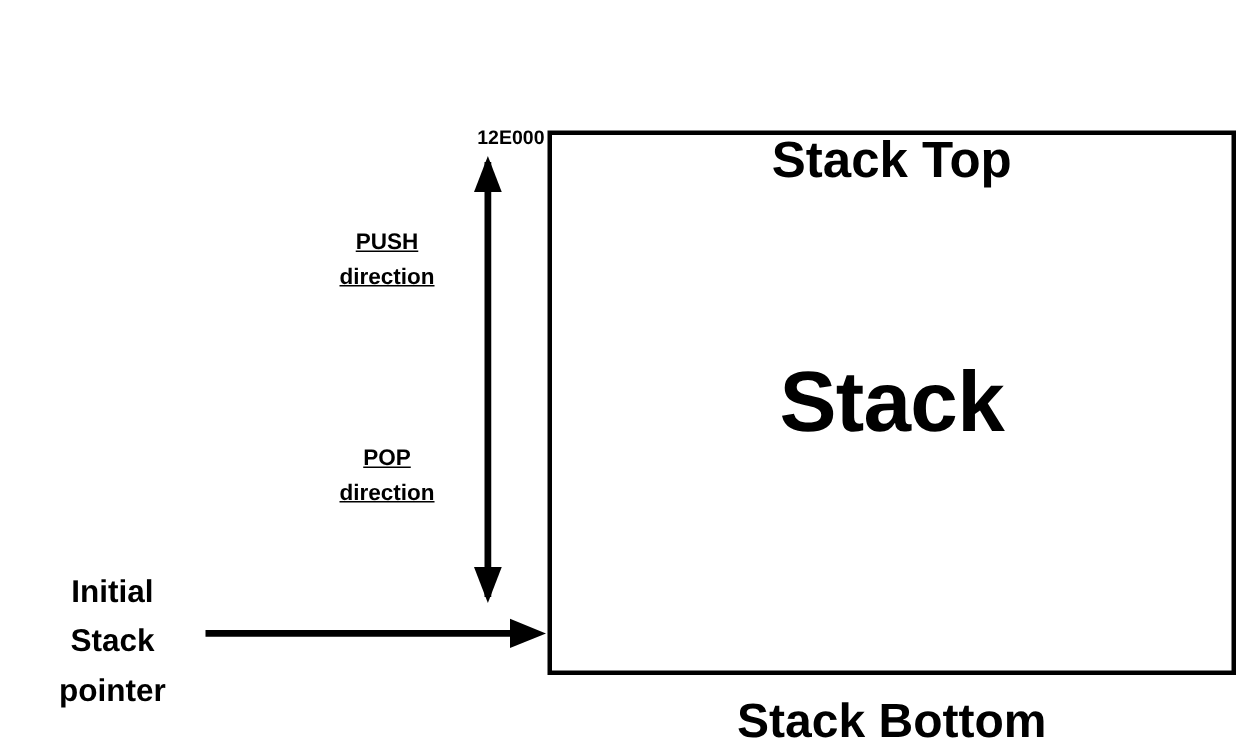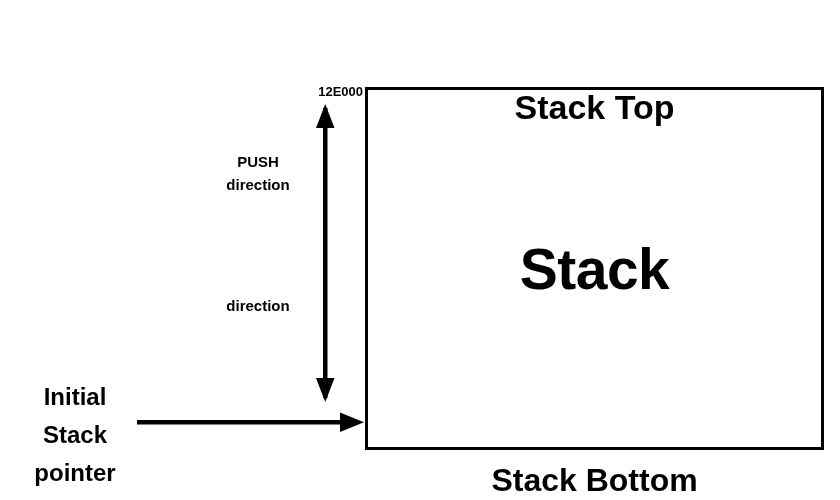--- a/index.html
+++ b/index.html
@@ -82,31 +82,32 @@
     width: 130px;
   }
 
   
   .direction-label {
     font-size: 15px;
     font-weight: bold;
     text-align: center;
     line-height: 1.55;
     width: 160px;
+    text-decoration: underline;
   }
   #push-direction-label { left: 178px; top: 150px; }
   #pop-direction-label  { left: 178px; top: 294px; }
 
   
   #initial-sp-label {
     left: 10px;
     top: 378px;
     width: 130px;
     text-align: center;
-    font-size: 24px;
+    font-size: 21px;
     font-weight: bold;
     line-height: 1.58;
   }
 
   
   #arrow-layer {
     left: 0;
     top: 0;
     width: 840px;
     height: 500px;
@@ -127,20 +128,21 @@
   <div class="abs" id="stack-bottom-label">Stack Bottom</div>
 
   <div class="abs addr-label" id="addr-top-label">12E000</div>
 
   <div class="abs direction-label" id="push-direction-label">
     <div>PUSH</div>
     <div>direction</div>
   </div>
 
   <div class="abs direction-label" id="pop-direction-label">
+    <div>POP</div>
     <div>direction</div>
   </div>
 
   <div class="abs" id="initial-sp-label">
     <div>Initial</div>
     <div>Stack</div>
     <div>pointer</div>
   </div>
 
   <svg class="abs" id="arrow-layer" viewBox="0 0 840 500">

